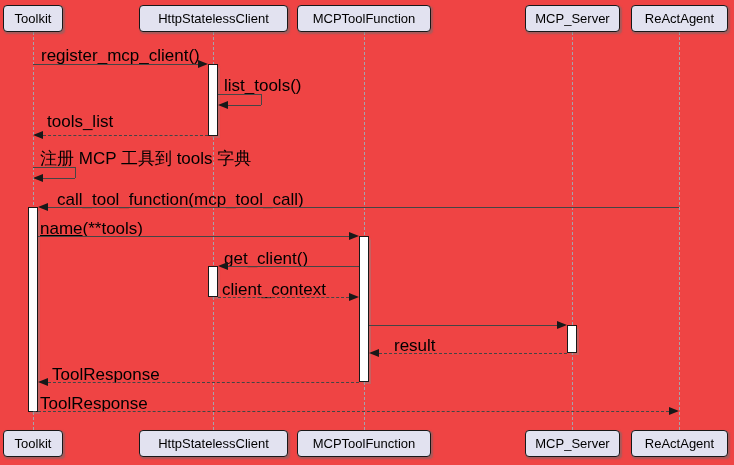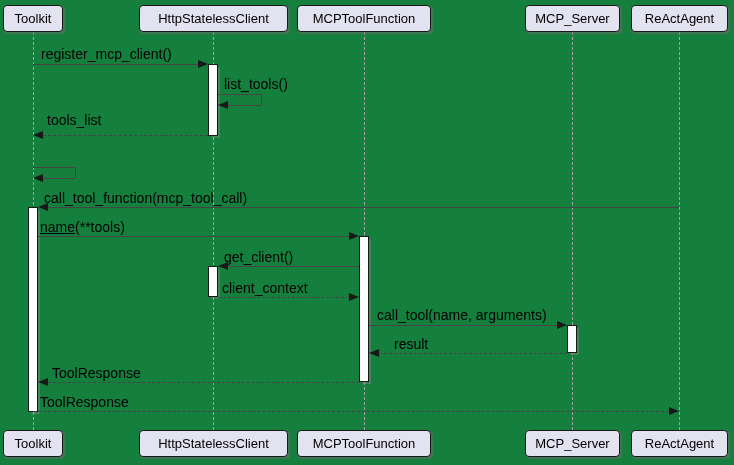--- a/index.html
+++ b/index.html
@@ -1,17 +1,17 @@
 <!DOCTYPE html>
 <html><head>
 <meta charset="utf-8">
 <style>
   html,body{margin:0;padding:0;background:#ffffff;}
   .diagram{
-    position:relative;width:734px;height:465px;background:#15803d;overflow:hidden;
+    position:relative;width:734px;height:465px;background:#ef4444;overflow:hidden;
     font-family:"Liberation Sans","DejaVu Sans",sans-serif;
     font-size:13px;color:#181818;
   }
   .lifeline{
     position:absolute;width:0;border-left:1px dashed #a5a2ab;top:32px;height:398px;
   }
   .participant{
     position:absolute;height:25px;line-height:25px;text-align:center;
     background:#e2e2f0;border:1px solid #181818;border-radius:4px;
     box-shadow:1.5px 1.5px 1.5px rgba(110,110,110,0.55);
@@ -20,21 +20,21 @@
   .activation{
     position:absolute;width:8px;background:#ffffff;border:1px solid #181818;
     box-shadow:1.5px 1.5px 1px rgba(140,140,140,0.4);
   }
   .mline{position:absolute;height:0;border-top:1.2px solid #454545;}
   .mline.dashed{border-top:1.2px dashed #454545;}
   .vline{position:absolute;width:0;border-left:1.2px solid #454545;}
   .ah{position:absolute;width:0;height:0;}
   .ah.right{border-top:4.5px solid transparent;border-bottom:4.5px solid transparent;border-left:10px solid #181818;}
   .ah.left{border-top:4.5px solid transparent;border-bottom:4.5px solid transparent;border-right:10px solid #181818;}
-  .mlabel{position:absolute;white-space:nowrap;color:#000;font-size:14px;}
+  .mlabel{position:absolute;white-space:nowrap;color:#000;font-size:17px;}
   .u{text-decoration:underline;}
 </style>
 </head>
 <body>
 
 <div class="diagram">
 
   <div class="lifeline" style="left:33px"></div>
   <div class="lifeline" style="left:213px"></div>
   <div class="lifeline" style="left:364px"></div>
@@ -66,42 +66,42 @@
   <span class="mlabel" style="left:224px;top:76px">list_tools()</span>
   <div class="mline" style="left:218px;top:94px;width:43px"></div>
   <div class="vline" style="left:261px;top:94px;height:11px"></div>
   <div class="mline" style="left:228px;top:105px;width:33px"></div>
   <div class="ah left" style="left:218px;top:101px"></div>
 
   <span class="mlabel" style="left:47px;top:112px">tools_list</span>
   <div class="mline dashed" style="left:43px;top:135px;width:165px"></div>
   <div class="ah left" style="left:33px;top:131px"></div>
 
+  <span class="mlabel" style="left:40px;top:147px">注册 MCP 工具到 tools 字典</span>
   <div class="mline" style="left:33px;top:167px;width:42px"></div>
   <div class="vline" style="left:75px;top:167px;height:11px"></div>
   <div class="mline" style="left:43px;top:178px;width:32px"></div>
   <div class="ah left" style="left:33px;top:174px"></div>
 
-  <span class="mlabel" style="left:44px;top:190px">call_tool_function(mcp_tool_call)</span>
+  <span class="mlabel" style="left:57px;top:190px">call_tool_function(mcp_tool_call)</span>
   <div class="mline" style="left:48px;top:207px;width:631px"></div>
   <div class="ah left" style="left:38px;top:203px"></div>
 
   <span class="mlabel" style="left:40px;top:219px"><span class="u">name</span><span>(**tools)</span></span>
   <div class="mline" style="left:38px;top:236px;width:311px"></div>
   <div class="ah right" style="left:349px;top:232px"></div>
 
   <span class="mlabel" style="left:224px;top:249px">get_client()</span>
   <div class="mline" style="left:228px;top:266px;width:131px"></div>
   <div class="ah left" style="left:218px;top:262px"></div>
 
   <span class="mlabel" style="left:222px;top:280px">client_context</span>
   <div class="mline dashed" style="left:218px;top:297px;width:131px"></div>
   <div class="ah right" style="left:349px;top:293px"></div>
 
-  <span class="mlabel" style="left:377px;top:307px">call_tool(name, arguments)</span>
   <div class="mline" style="left:369px;top:325px;width:188px"></div>
   <div class="ah right" style="left:557px;top:321px"></div>
 
   <span class="mlabel" style="left:394px;top:336px">result</span>
   <div class="mline dashed" style="left:379px;top:353px;width:188px"></div>
   <div class="ah left" style="left:369px;top:349px"></div>
 
   <span class="mlabel" style="left:52px;top:365px">ToolResponse</span>
   <div class="mline dashed" style="left:48px;top:382px;width:311px"></div>
   <div class="ah left" style="left:38px;top:378px"></div>

